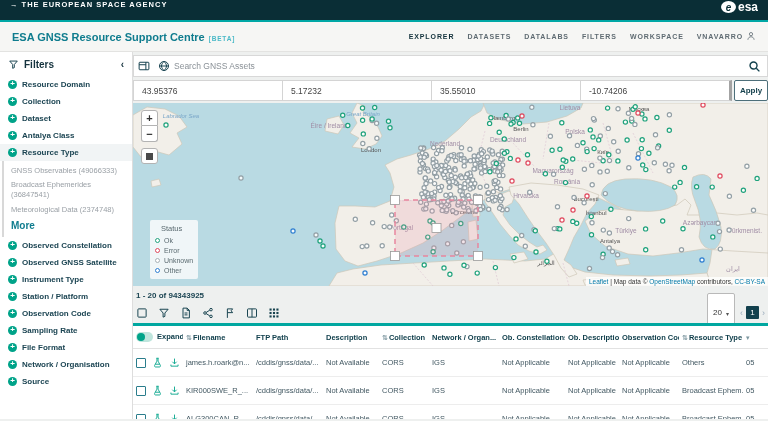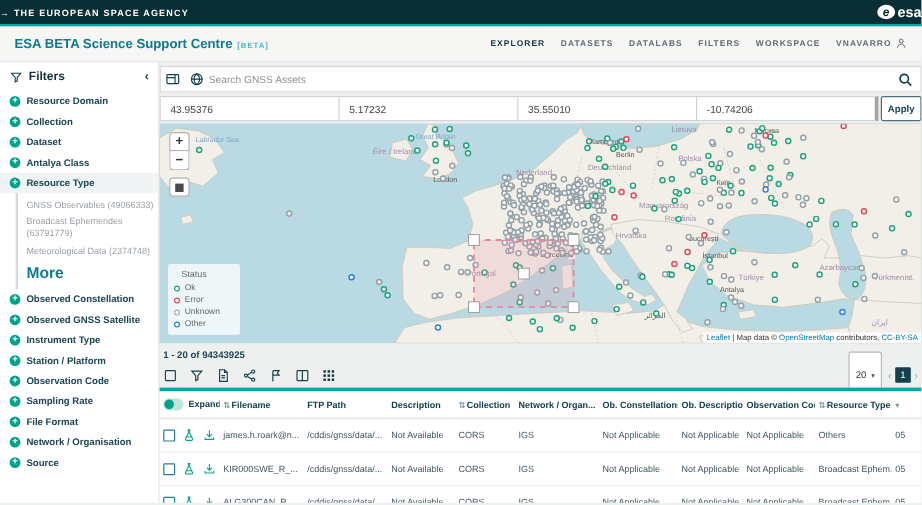--- a/index.html
+++ b/index.html
@@ -1,63 +1,63 @@
 <!DOCTYPE html>
 <html><head>
 <meta charset="utf-8">
 <style>
   *{margin:0;padding:0;box-sizing:border-box}
   html,body{width:768px;height:421px;overflow:hidden}
   body{font-family:"Liberation Sans","DejaVu Sans",sans-serif;background:#eef0ef;color:#16424e;font-size:10px}
   
-  .topbar{height:22px;background:#0a2e36;border-bottom:2px solid #00a7a5;display:flex;align-items:center;justify-content:space-between;padding:0 0}
+  .topbar{height:22px;background:#0a2e36;border-bottom:2px solid #00a7a5;display:flex;align-items:flex-start;justify-content:space-between;padding:0 10px}
   .agency{color:#fff;font-size:7.5px;font-weight:bold;letter-spacing:1px}
   .esa-logo{display:flex;align-items:center;gap:2px}
   .logo-badge{width:15px;height:12px;background:#fff;border-radius:50%;color:#0a2e36;font-weight:bold;font-style:italic;font-size:10px;display:flex;align-items:center;justify-content:center}
   .logo-txt{color:#fff;font-weight:bold;font-size:12px}
   
   .appheader{height:30px;background:#f6f6f4;border-bottom:1px solid #e3e3e1;display:flex;align-items:center;justify-content:space-between;padding:0 12px}
   .apptitle{color:#0f7c8e;font-weight:bold;font-size:11px;white-space:nowrap}
   .beta{color:#49b9c7;font-size:6.5px;font-weight:bold;letter-spacing:.8px;margin-left:4px}
   nav{display:flex;gap:13px;align-items:center}
   .nav-item{font-size:7px;letter-spacing:.9px;color:#5f6b72;font-weight:bold;cursor:pointer;display:flex;align-items:center;gap:3px;white-space:nowrap}
   .nav-item.active{color:#13323c}
   
   .bodyrow{display:flex;height:367px}
   .sidebar{width:133px;background:#fff;border-right:1px solid #ddd;padding-top:5px;overflow:hidden;flex:none}
   .sb-head{display:flex;align-items:center;gap:5px;padding:2px 8px 6px}
   .sb-title{font-weight:bold;font-size:10px;color:#14323d;flex:1}
   .sb-collapse{color:#14323d;font-size:10px;font-weight:bold;cursor:pointer}
   .f-item{display:flex;align-items:center;gap:5px;padding:4px 8px;font-size:8px;font-weight:bold;color:#1c4553;cursor:pointer}
   .f-item.active{background:#f1f4f5}
   .plus{width:9px;height:9px;border-radius:50%;background:#00a389;color:#fff;font-size:8px;line-height:8px;text-align:center;flex:none;font-weight:bold}
-  .children{margin-left:13px;border-left:2px solid #d8d8d8;padding:2px 4px 3px 7px}
+  .children{margin-left:2px;border-left:2px solid #d8d8d8;padding:2px 4px 3px 7px}
   .child{color:#9aa0a6;font-size:7.5px;padding:2.5px 0;line-height:1.3;cursor:pointer}
-  .more{color:#0f7c8e;font-size:13px;font-weight:bold;padding:3px 0;cursor:pointer}
+  .more{color:#0f7c8e;font-size:10px;font-weight:bold;padding:3px 0;cursor:pointer}
   
   main{flex:1;display:flex;flex-direction:column;background:#eef0ef;min-width:0}
   .searchrow{display:flex;align-items:center;height:22px;margin-top:3px;background:#fff;border:1px solid #d8d8d8}
   .sicon{width:20px;height:100%;display:flex;align-items:center;justify-content:center;color:#13404d;cursor:pointer;flex:none}
   .search-input{flex:1;border:none;outline:none;font-size:8.5px;color:#666;font-family:inherit}
   .search-input::placeholder{color:#8a9197}
   .magbtn{width:26px;height:100%;display:flex;align-items:center;justify-content:center;color:#12404d;cursor:pointer;flex:none}
   .coordrow{display:flex;height:21px;margin-top:3px}
   .coord{flex:1;background:#fff;border:1px solid #d4d4d4;border-right:none;font-size:8.5px;color:#444;display:flex;align-items:center;padding-left:8px}
   .coord:last-of-type{border-right:3px solid #a3a3a3}
   .apply-btn{width:34px;margin-left:2px;background:#fff;border:1px solid #4d6f7a;color:#16424e;font-size:8px;font-weight:bold;border-radius:2px;cursor:pointer;font-family:inherit}
   
   .map{position:relative;height:183px;margin-top:2px;background:#b9dae3;overflow:hidden}
   .mapsvg{position:absolute;inset:0;display:block}
   .zoomctl{position:absolute;left:8px;top:7px;z-index:5;display:flex;flex-direction:column}
   .zbtn{width:17px;height:16px;background:#fff;border:1px solid #b3b3b3;font-size:11px;font-weight:bold;color:#333;display:flex;align-items:center;justify-content:center;cursor:pointer}
   .zbtn.zin{border-radius:3px 3px 0 0}
   .zbtn.zout{border-radius:0 0 3px 3px;border-top:none}
   .drawbtn{margin-top:6px;width:17px;height:16px;background:#fff;border:1px solid #b3b3b3;border-radius:3px;display:flex;align-items:center;justify-content:center;cursor:pointer}
   .drawbtn i{width:7px;height:7px;background:#4a4a4a;display:block}
-  .legend{position:absolute;left:7px;bottom:7px;z-index:5;width:60px;background:rgba(243,248,249,.94);border-radius:2px;padding:4px 5px;color:#5a6a70}
+  .legend{position:absolute;left:17px;bottom:7px;z-index:5;width:48px;background:rgba(243,248,249,.94);border-radius:2px;padding:4px 5px;color:#5a6a70}
   .legend-title{font-size:7.5px;margin-bottom:2px;color:#5a6a70;padding-left:6px}
   .legend-item{display:flex;align-items:center;gap:4px;padding:1.5px 0;font-size:7px;cursor:pointer}
   .ring{width:5px;height:5px;border-radius:50%;background:#fff;border:1.5px solid #999;flex:none}
   .attr{position:absolute;right:0;bottom:0;z-index:5;background:rgba(255,255,255,.78);font-size:6.5px;color:#333;padding:1px 3px;white-space:nowrap}
   .attr a{color:#0078a8;text-decoration:none;cursor:pointer}
   
   .countrow{height:14px;display:flex;align-items:center;padding-left:3px;font-size:8px;font-weight:bold;color:#1c4553;margin-top:2px}
   .toolbar{height:21px;display:flex;align-items:center;gap:10px;padding:0 3px}
   .ticon{color:#16424e;display:flex;align-items:center;cursor:pointer}
   .toolbar-right{margin-left:auto;display:flex;align-items:center;gap:5px}
@@ -90,21 +90,21 @@
 <div class="topbar">
   <span class="agency">→ THE EUROPEAN SPACE AGENCY</span>
   <span class="esa-logo">
     <span class="logo-badge">e</span>
     <span class="logo-txt">esa</span>
   </span>
 </div>
 
 <div class="appheader">
   <span class="apptitle">
-    <span>ESA BETA Science Support Centre</span><span class="beta">[BETA]</span>
+    <span>ESA GNSS Resource Support Centre</span><span class="beta">[BETA]</span>
   </span>
   <nav id="main-nav">
       <span class="nav-item active">
         <span>EXPLORER</span>
       </span>
       <span class="nav-item">
         <span>DATASETS</span>
       </span>
       <span class="nav-item">
         <span>DATALABS</span>
@@ -152,21 +152,21 @@
         <div class="f-item">
           <span class="plus">+</span>
           <span>Antalya Class</span>
         </div>
         <div class="f-item active">
           <span class="plus">+</span>
           <span>Resource Type</span>
         </div>
         <div class="children">
           <div class="child">GNSS Observables (49066333)</div>
-          <div class="child">Broadcast Ephemerides (63791779)</div>
+          <div class="child">Broadcast Ephemerides (36847541)</div>
           <div class="child">Meteorological Data (2374748)</div>
           <div class="more">More</div>
         </div>
         <div class="f-item">
           <span class="plus">+</span>
           <span>Observed Constellation</span>
         </div>
         <div class="f-item">
           <span class="plus">+</span>
           <span>Observed GNSS Satellite</span>

